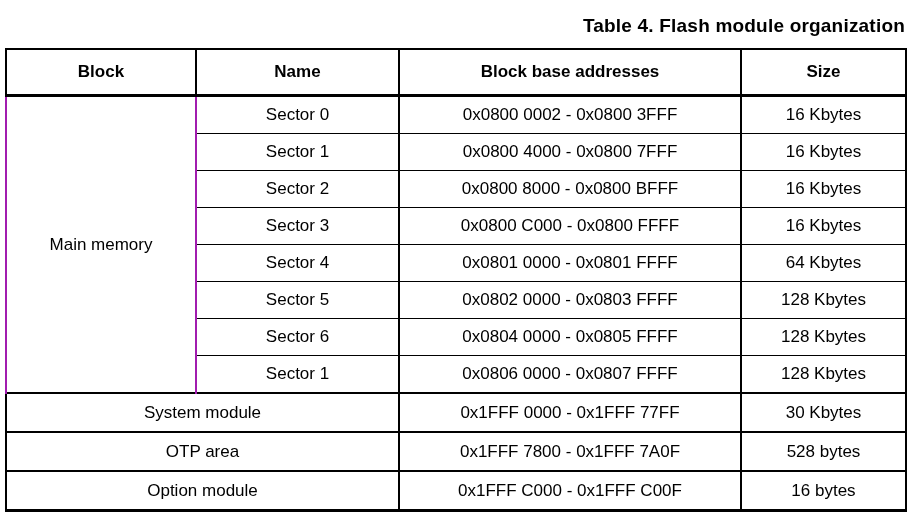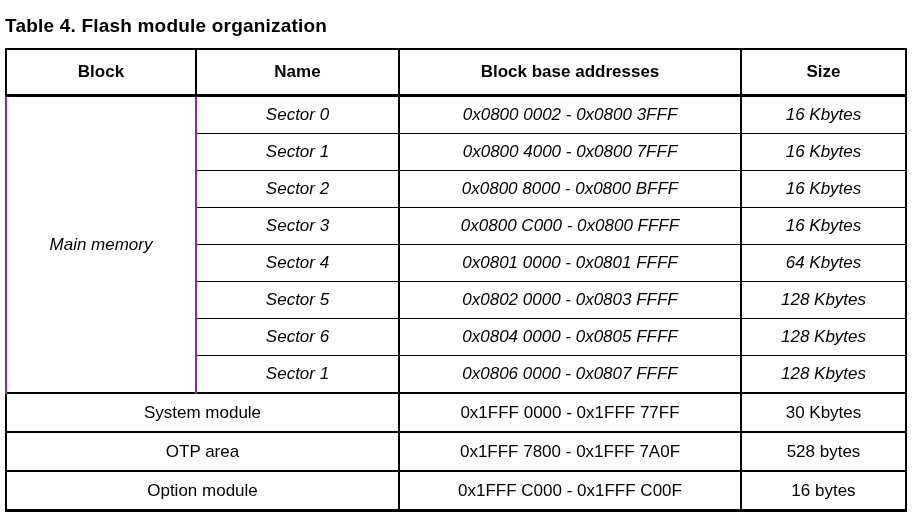--- a/index.html
+++ b/index.html
@@ -13,21 +13,21 @@
   }
   .wrap {
     position: absolute;
     left: 5px;
     top: 12px;
     width: 900px;
   }
   .title {
     font-size: 19px;
     font-weight: bold;
-    text-align: left;
+    text-align: right;
     line-height: 28px;
     margin: 0;
     letter-spacing: 0.2px;
   }
   table.flash {
     margin-top: 8px;
     border-collapse: collapse;
     table-layout: fixed;
     width: 900px;
     font-size: 17px;
@@ -46,21 +46,20 @@
   table.flash thead th {
     height: 44px;
     font-weight: bold;
     font-size: 17px;
     border-bottom: 3px solid #000;
   }
   table.flash tr.sector td {
     height: 36px;
     border-top-width: 1px;
     border-bottom-width: 1px;
-    font-style: italic;
   }
   table.flash td.block-cell {
     border: 2px solid #a21caf;
   }
   table.flash tr.bottom td {
     height: 37px;
     border-top-width: 2px;
     border-bottom-width: 2px;
   }
 </style>

